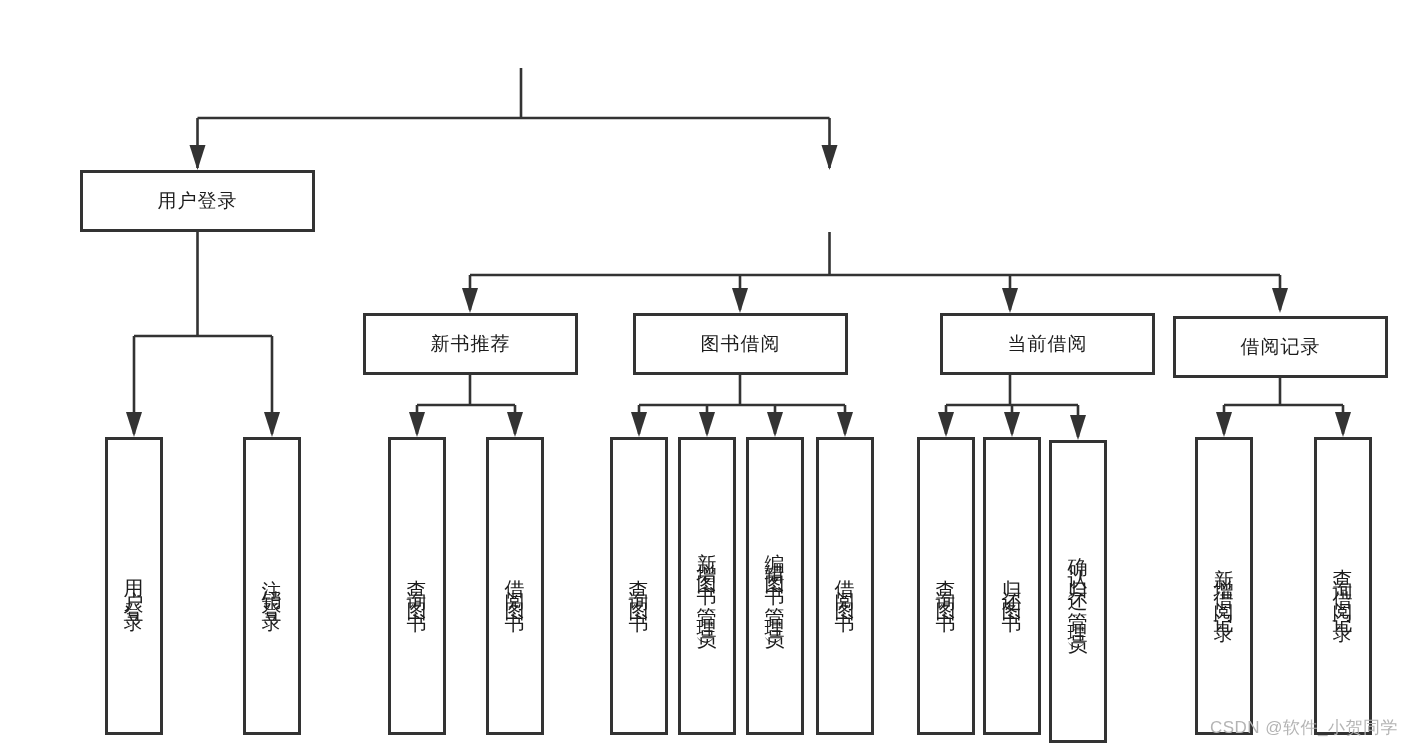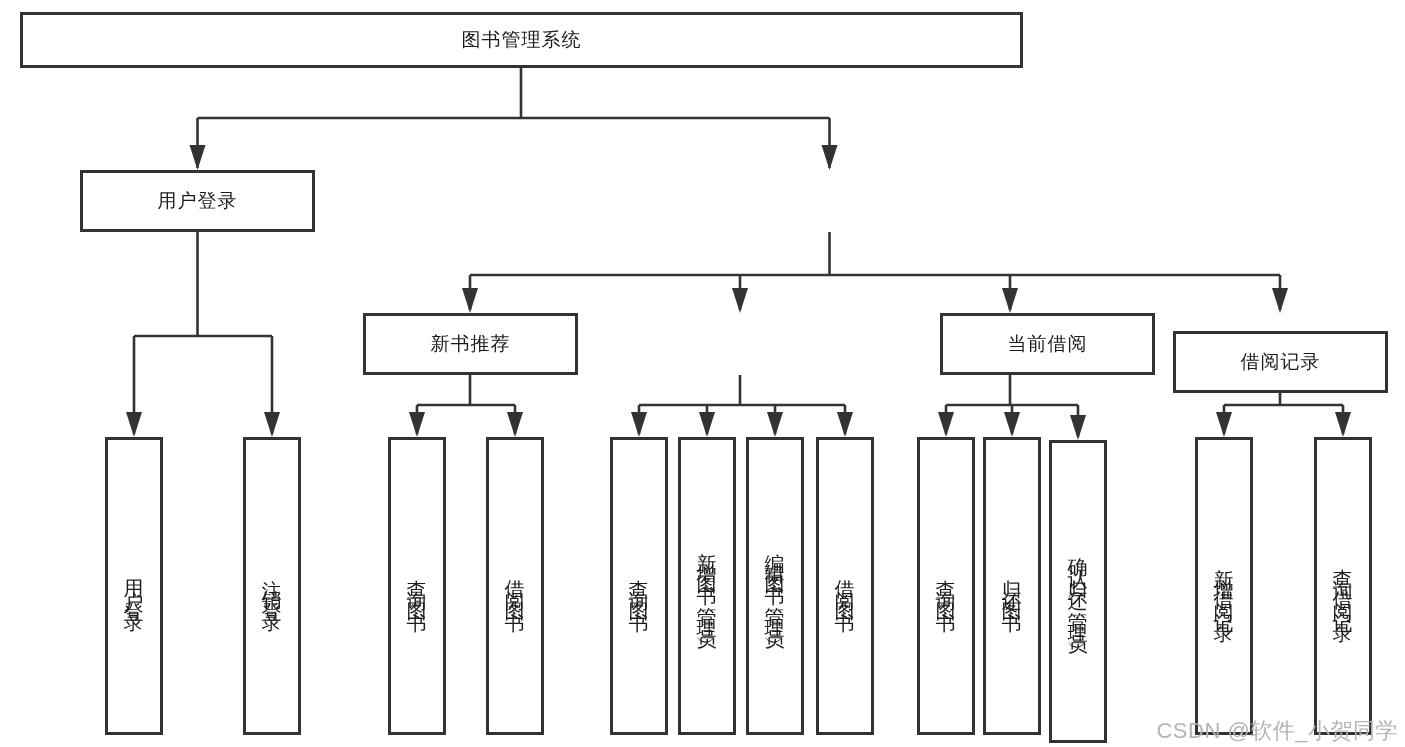--- a/index.html
+++ b/index.html
@@ -42,21 +42,21 @@
     writing-mode: vertical-lr;
     text-orientation: mixed;
     font-size: 20px;
     letter-spacing: 11px;
     line-height: 1;
   }
   .watermark {
     position: absolute;
     top: 716px;
     right: 7px;
-    font-size: 22px;
+    font-size: 17px;
     color: #b4b4b4;
     letter-spacing: 0.5px;
     white-space: nowrap;
   }
 </style>
 </head>
 <body>
 
 <div class="canvas">
 
@@ -93,27 +93,27 @@
       <polygon points="767,412 783,412 775,437"></polygon>
       <polygon points="837,412 853,412 845,437"></polygon>
       <polygon points="938,412 954,412 946,437"></polygon>
       <polygon points="1004,412 1020,412 1012,437"></polygon>
       <polygon points="1070,415 1086,415 1078,440"></polygon>
       <polygon points="1216,412 1232,412 1224,437"></polygon>
       <polygon points="1335,412 1351,412 1343,437"></polygon>
     </g>
   </svg>
 
-  <div class="node hbox" style="left:20px; top:12px; width:1003px; height:56px;">图书管理系统</div>
 
   <div class="node hbox" style="left:80px; top:170px; width:235px; height:62px;">用户登录</div>
 
   <div class="node hbox" style="left:363px; top:313px; width:215px; height:62px;">新书推荐</div>
+  <div class="node hbox" style="left:633px; top:313px; width:215px; height:62px;">图书借阅</div>
   <div class="node hbox" style="left:903px; top:313px; width:215px; height:62px;margin-left:37px;">当前借阅</div>
-  <div class="node hbox" style="left:1173px; top:331px; width:215px; height:62px;">借阅记录</div>
+  <div class="node hbox" style="left:1173px; top:316px; width:215px; height:62px;">借阅记录</div>
 
   <div class="node vbox" style="left:105px; top:437px; width:58px; height:298px;">用户登录</div>
   <div class="node vbox" style="left:243px; top:437px; width:58px; height:298px;">注销登录</div>
 
   <div class="node vbox" style="left:388px; top:437px; width:58px; height:298px;">查询图书</div>
   <div class="node vbox" style="left:486px; top:437px; width:58px; height:298px;">借阅图书</div>
 
   <div class="node vbox" style="left:610px; top:437px; width:58px; height:298px;">查询图书</div>
   <div class="node vbox" style="left:678px; top:437px; width:58px; height:298px;">新增图书（管理员）</div>
   <div class="node vbox" style="left:746px; top:437px; width:58px; height:298px;">编辑图书（管理员）</div>

